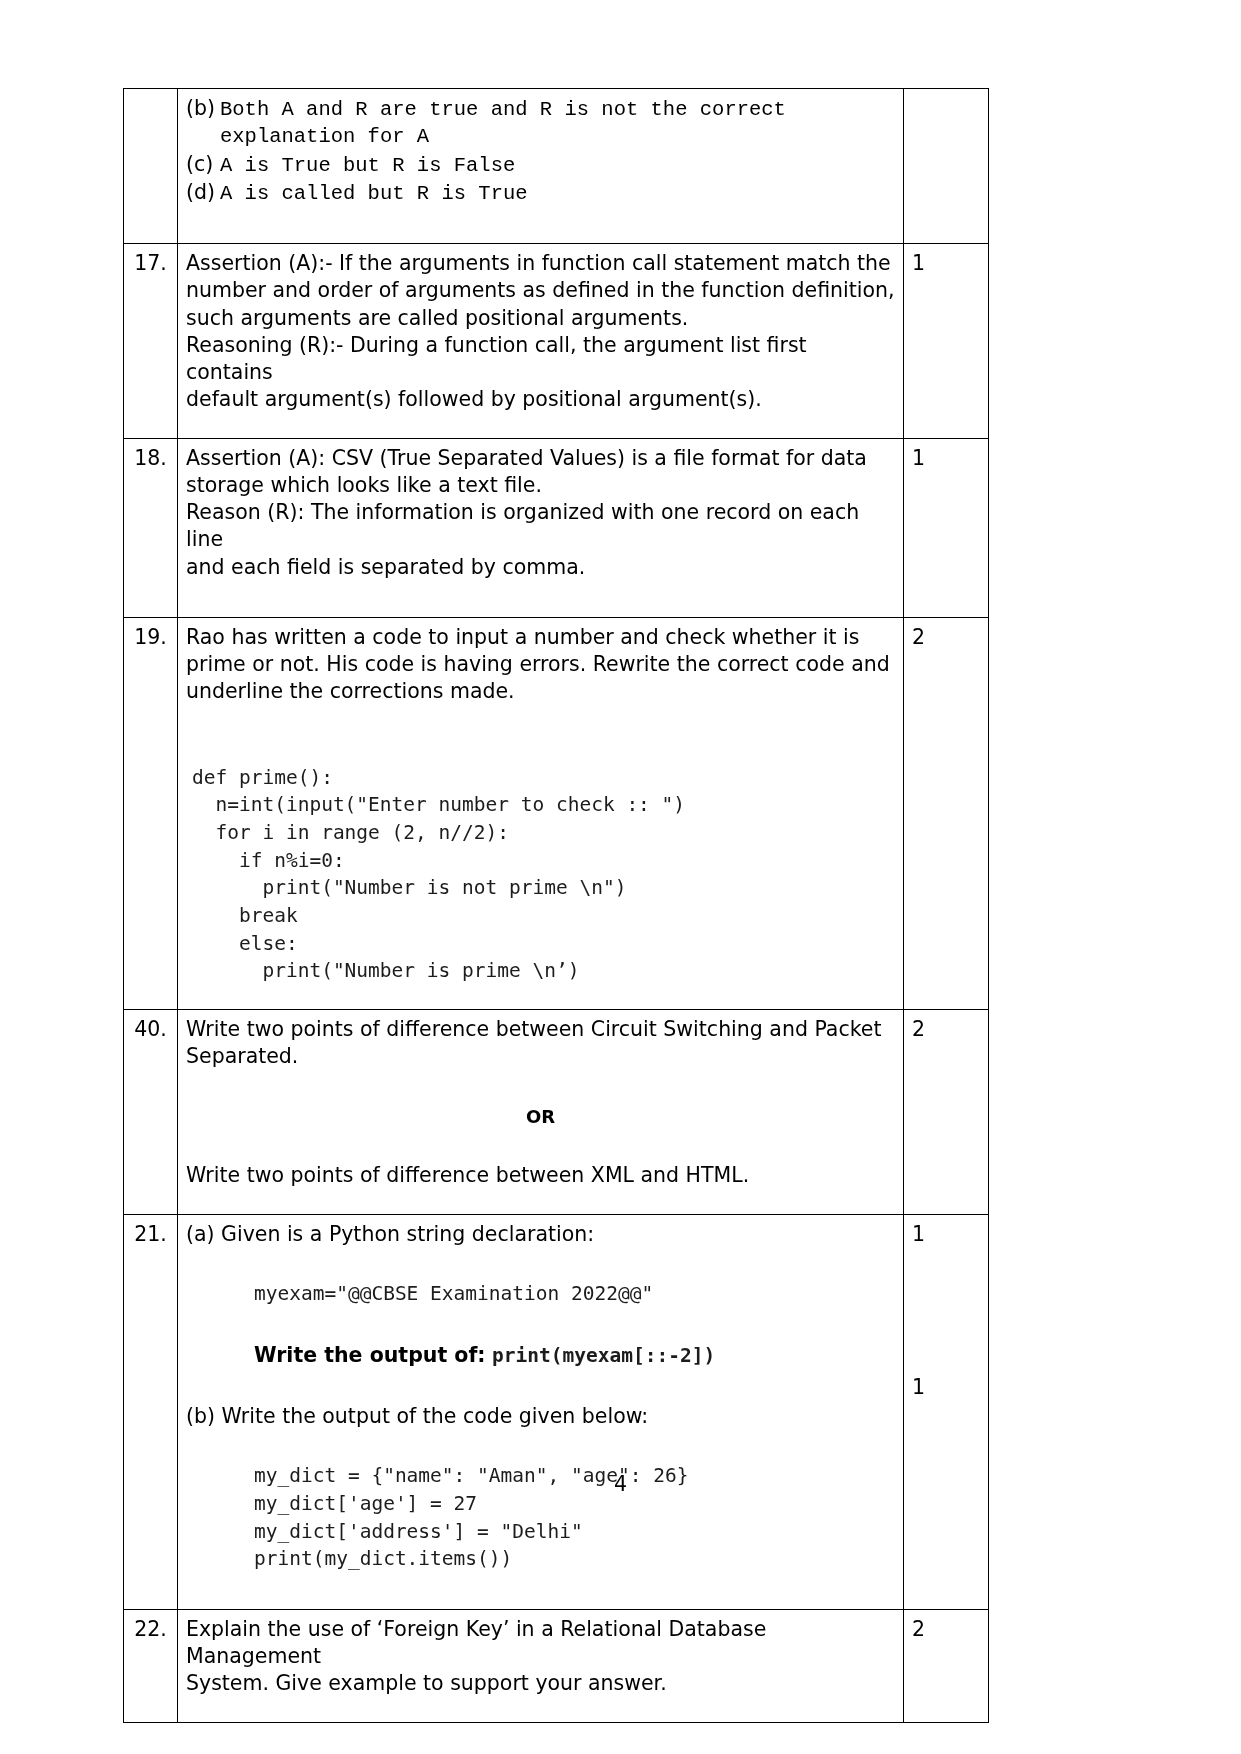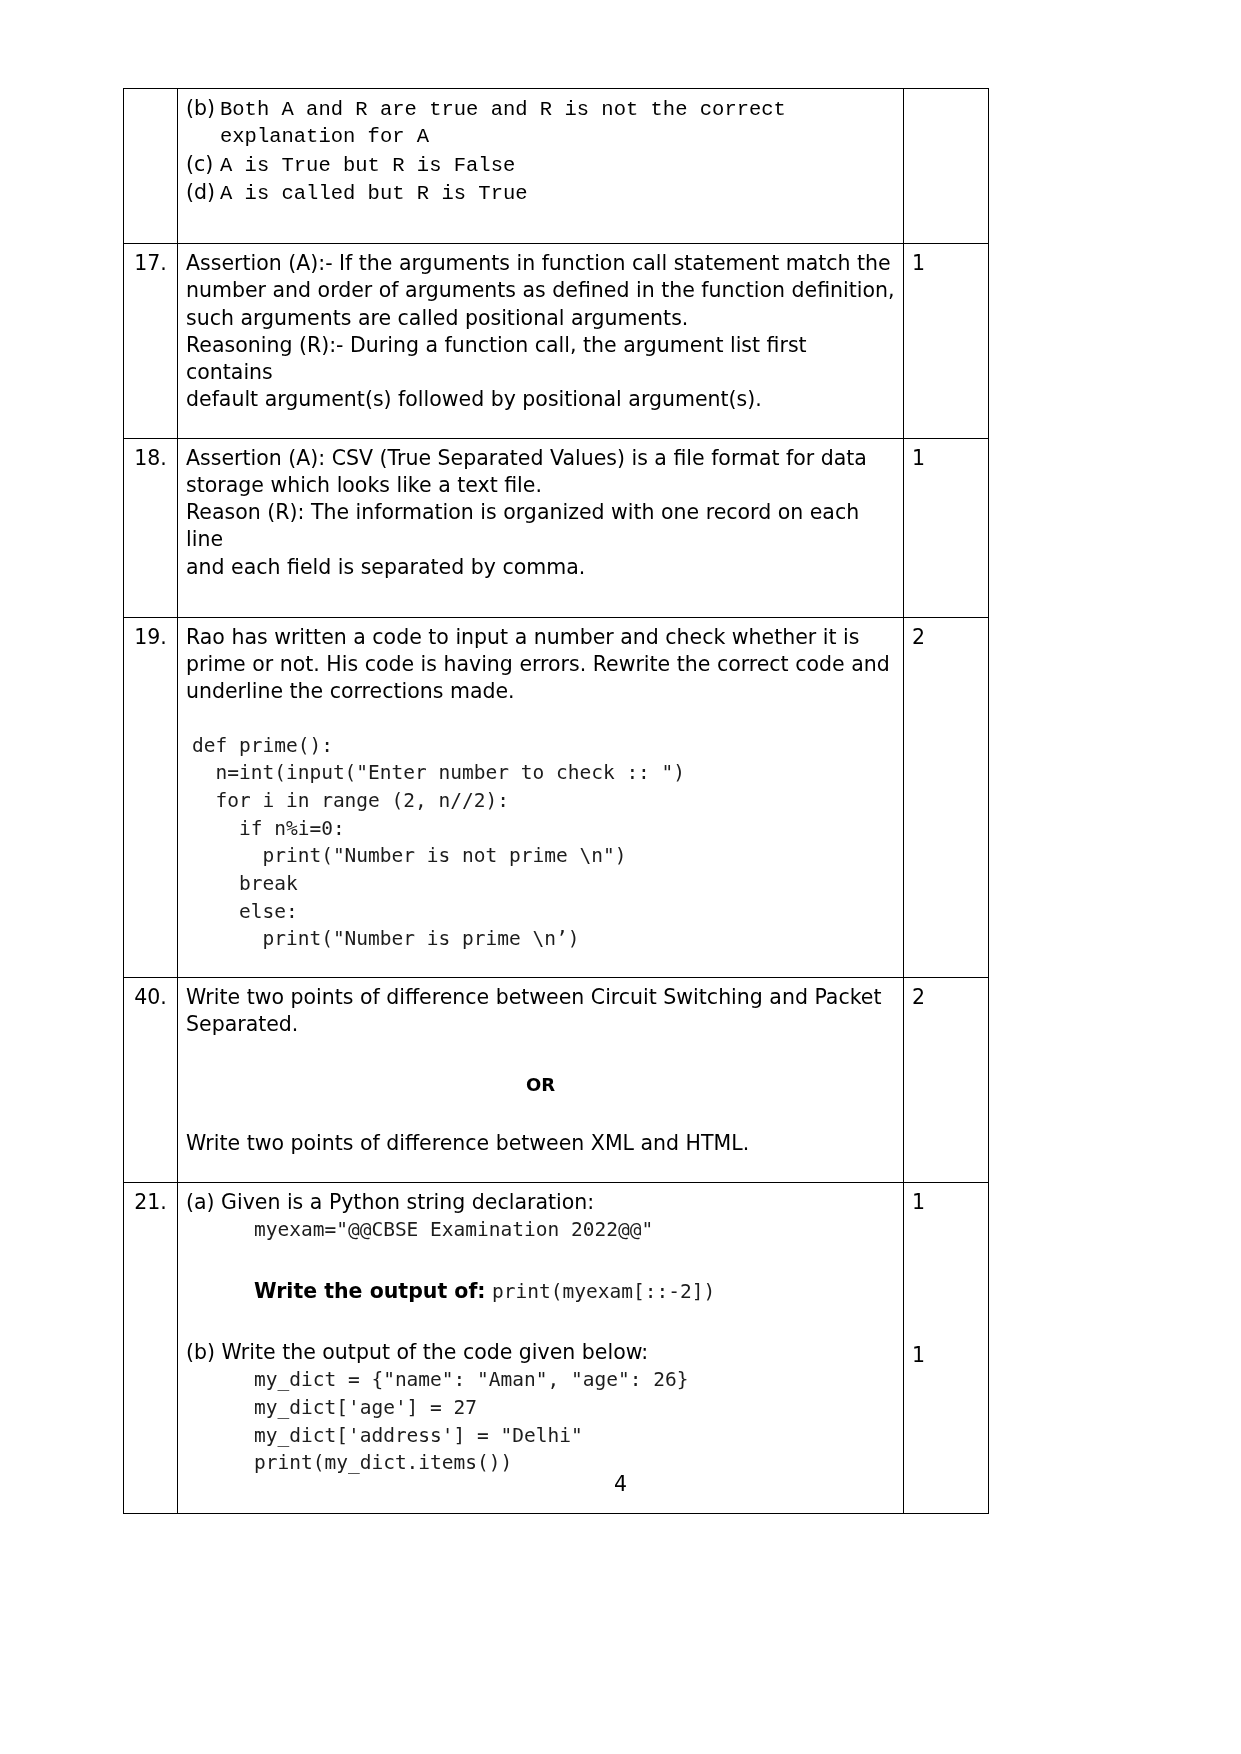--- a/index.html
+++ b/index.html
@@ -81,32 +81,34 @@
   .opt .txt { flex: 1 1 auto; font-family: Liberation Mono, monospace; }
   .spacer-sm { height: 14px; }
   .spacer-md { height: 26px; }
   .spacer-lg { height: 34px; }
   .code {
     font-family: "DejaVu Sans Mono", monospace;
     font-size: 19.5px;
     line-height: 1.42;
     white-space: pre;
     color: #1c1c1c;
+    margin-top: 32px;
   }
   .code-indent { padding-left: 6px; }
   .or {
     text-align: center;
     font-weight: bold;
     font-size: 18px;
   }
   .inline-bold { font-weight: bold; }
   .mono-inline {
     font-family: "DejaVu Sans Mono", monospace;
     font-size: 19.5px;
     color: #1c1c1c;
+    font-weight: bold;
   }
   .indent-code { padding-left: 68px; }
   .indent-text { padding-left: 68px; }
   .marks-row2 { margin-top: 126px; }
   .pagenum {
     position: absolute;
     left: 0;
     top: 1472px;
     width: 1241px;
     text-align: center;
@@ -224,19 +226,28 @@
 my_dict['address'] = "Delhi"
 print(my_dict.items())</div>
             <div class="spacer-md"></div>
           </td>
           <td class="marks">
             <span class="line">1</span>
             <span class="line marks-row2">1</span>
           </td>
         </tr>
 
+        <tr>
+          <td class="num">22.</td>
+          <td class="body">
+            <span class="line">Explain the use of ‘Foreign Key’ in a Relational Database Management</span>
+            <span class="line">System. Give example to support your answer.</span>
+            <div class="spacer-sm"></div>
+          </td>
+          <td class="marks">2</td>
+        </tr>
 
       </tbody>
     </table>
   </div>
 
   <div class="pagenum">4</div>
 </div>
 
 </body></html>

